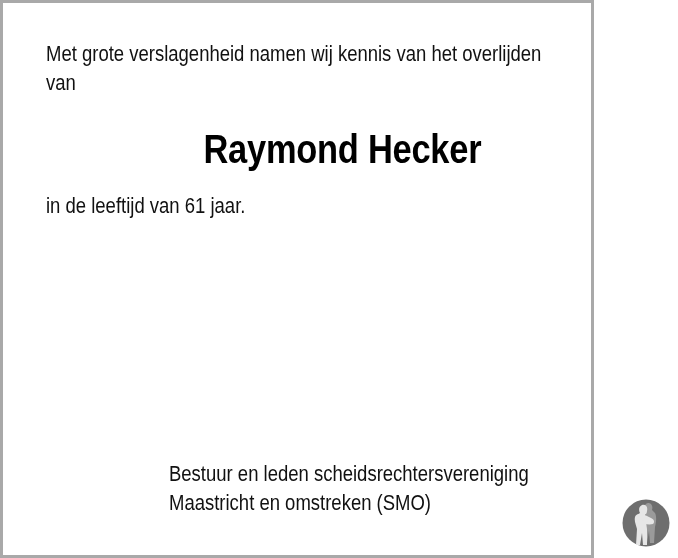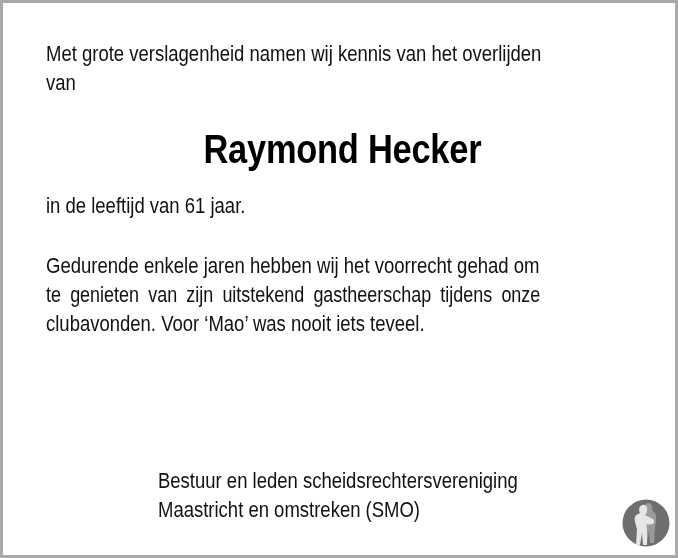--- a/index.html
+++ b/index.html
@@ -1,19 +1,19 @@
 <!DOCTYPE html>
 <html><head>
   <meta charset="utf-8">
   <style>
     html, body { margin: 0; padding: 0; background: #ffffff; }
     body { width: 678px; height: 558px; overflow: hidden; }
     .frame {
       position: absolute; left: 0; top: 0;
-      width: 678px; height: 558px;
+      width: 594px; height: 558px;
       box-sizing: border-box;
       border: 3px solid #a9a9a9;
       background: #ffffff;
     }
     .txt {
       position: absolute;
       font-family: "Liberation Sans", sans-serif;
       font-size: 21.5px;
       color: #111111;
       line-height: 29px;
@@ -44,21 +44,21 @@
       color: #111111;
     }
     .para .line {
       display: block;
       white-space: nowrap;
       transform-origin: 0 0;
       height: 29px;
     }
     .p1 { top: 249px; }
     .p2 { top: 345px; }
-    .sig { left: 155px; top: 457px; margin-top: 7px; }
+    .sig { left: 166px; top: 457px; }
     .logo {
       position: absolute;
       left: 619px; top: 496px;
       width: 48px; height: 48px;
     }
   </style>
 </head>
 <body>
 
 <div class="frame">
@@ -67,25 +67,20 @@
     <div class="cond" style="transform-origin:0 0;">Met grote verslagenheid namen wij kennis van het overlijden</div>
     <div class="cond" style="transform-origin:0 0;">van</div>
   </div>
 
   <div class="name">
     <span>Raymond Hecker</span>
   </div>
 
   <div class="txt age cond">in de leeftijd van 61 jaar.</div>
 
-  <div class="para p1">
-    <span class="line" style="transform:scaleX(0.862);">Gedurende enkele jaren hebben wij het voorrecht gehad om</span>
-    <span class="line" style="transform:scaleX(0.835); word-spacing:5px;">te genieten van zijn uitstekend gastheerschap tijdens onze</span>
-    <span class="line" style="transform:scaleX(0.86);">clubavonden. Voor ‘Mao’ was nooit iets teveel.</span>
-  </div>
 
 
   <div class="txt sig">
     <div class="cond" style="transform-origin:0 0;">Bestuur en leden scheidsrechtersvereniging</div>
     <div class="cond" style="transform-origin:0 0;">Maastricht en omstreken (SMO)</div>
   </div>
 
   <svg class="logo" viewBox="0 0 48 48">
     <circle cx="24" cy="24" r="23.5" fill="#6e6e6e"></circle>
 

